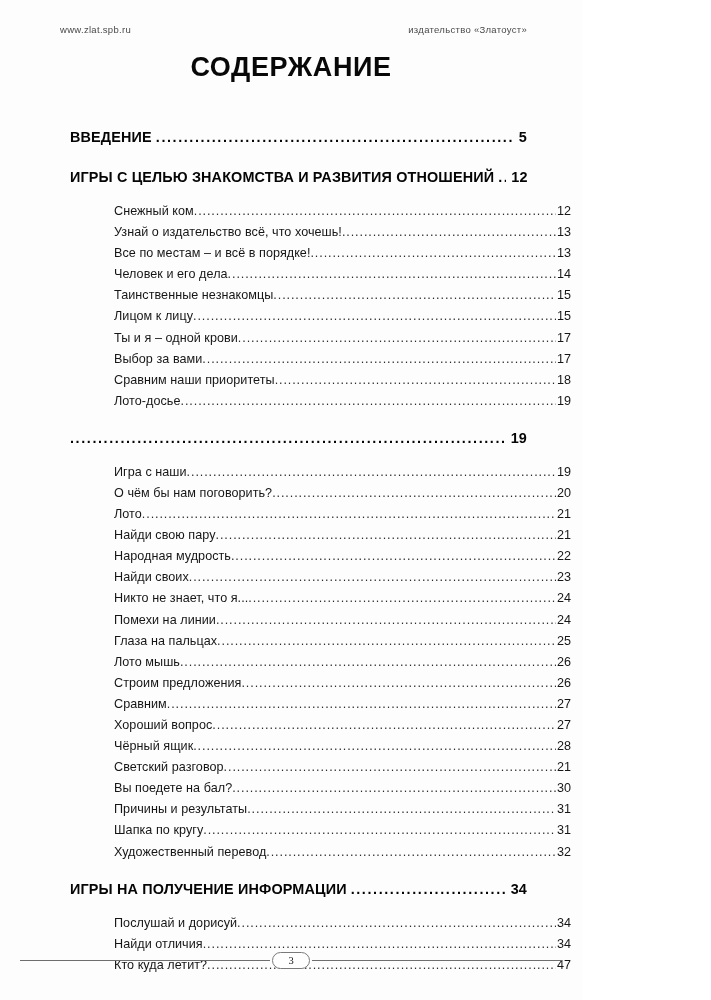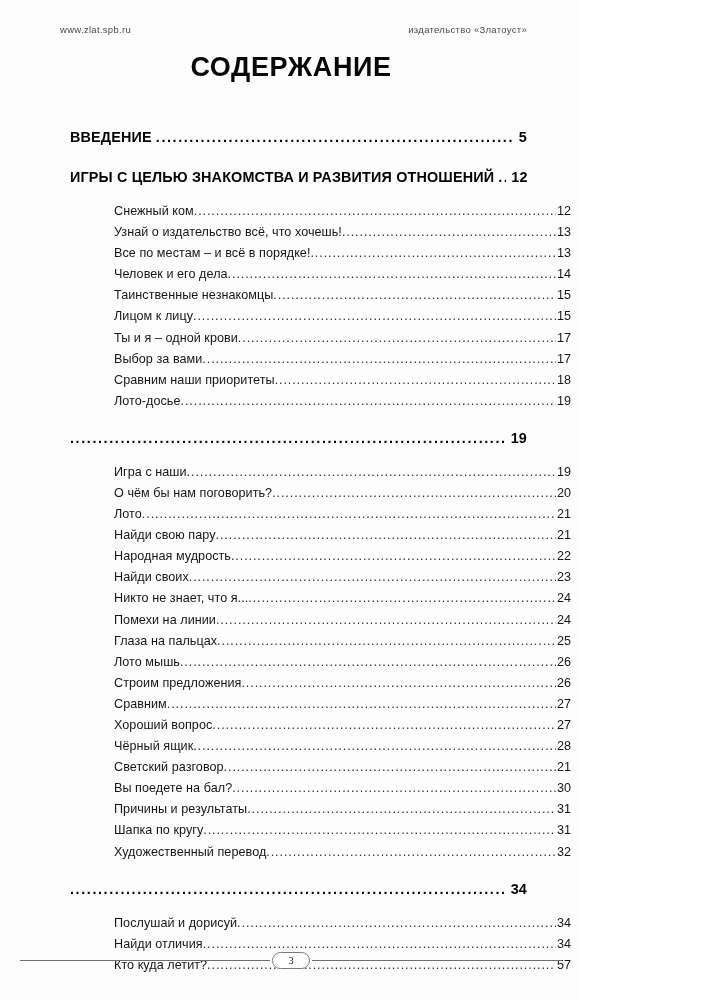--- a/index.html
+++ b/index.html
@@ -344,40 +344,41 @@
           <span class="pageno">31</span>
         </div>
         <div class="entry-gap"></div>
         <div class="row entry">
           <span class="label">Художественный перевод</span>
           <span class="leader">...................................................................................................................................................................</span>
           <span class="pageno">32</span>
         </div>
         <div class="sp-before-section"></div>
         <div class="row section">
+          <span class="label">ИГРЫ НА ПОЛУЧЕНИЕ ИНФОРМАЦИИ</span>
           <span class="leader">...................................................................................................................................................................</span>
           <span class="pageno">34</span>
         </div>
         <div class="sp-after-section"></div>
         <div class="row entry">
           <span class="label">Послушай и дорисуй</span>
           <span class="leader">...................................................................................................................................................................</span>
           <span class="pageno">34</span>
         </div>
         <div class="entry-gap"></div>
         <div class="row entry">
           <span class="label">Найди отличия</span>
           <span class="leader">...................................................................................................................................................................</span>
           <span class="pageno">34</span>
         </div>
         <div class="entry-gap"></div>
         <div class="row entry">
           <span class="label">Кто куда летит?</span>
           <span class="leader">...................................................................................................................................................................</span>
-          <span class="pageno">57</span>
+          <span class="pageno">47</span>
         </div>
       </div>
   </div>
 
   <div class="footer">
     <div class="rule"></div>
     <div class="pill">3</div>
     <div class="rule"></div>
   </div>
 

